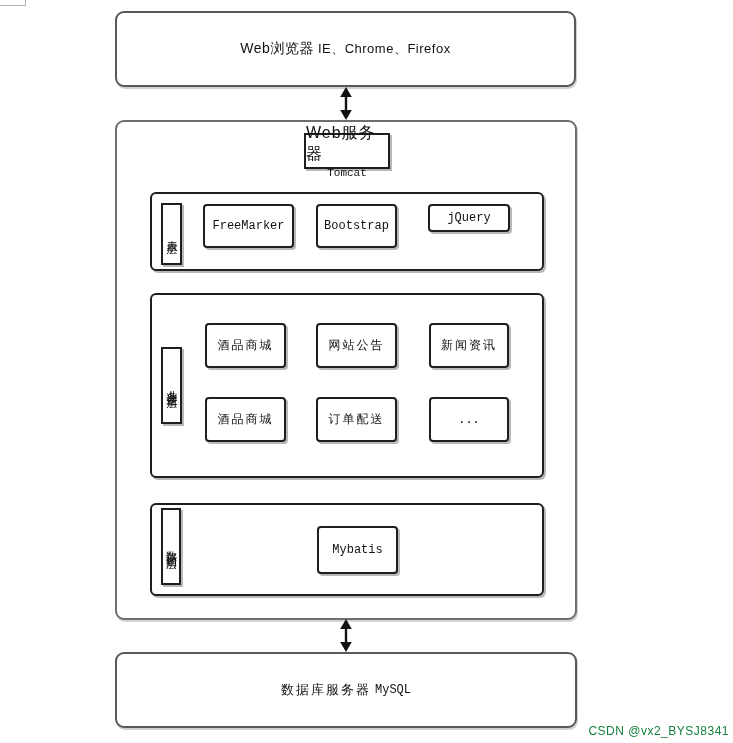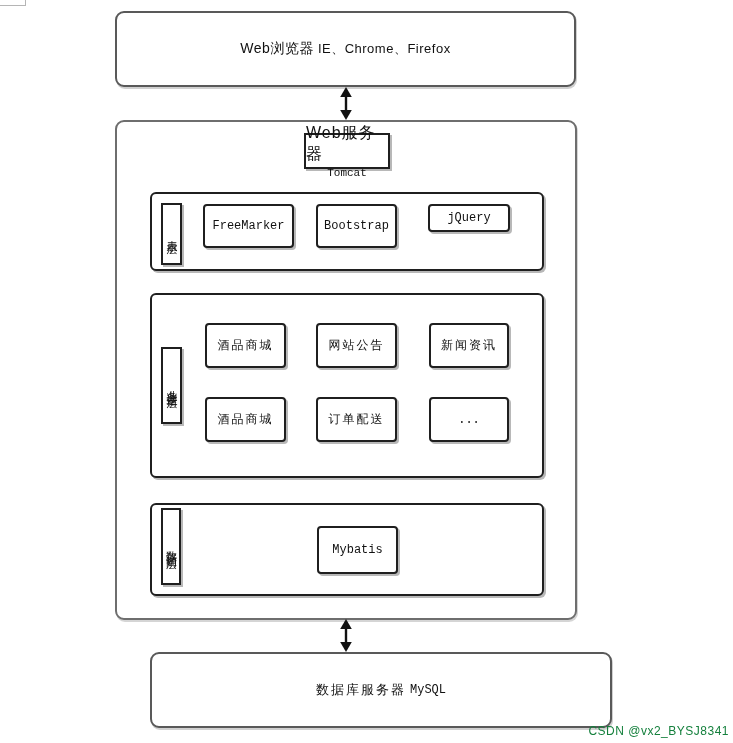--- a/index.html
+++ b/index.html
@@ -106,20 +106,20 @@
   <div class="abs dark-box rounded6" style="left:150px; top:503px; width:394px; height:93px;"></div>
   <div class="abs dark-box vlabel" style="left:161px; top:508px; width:20px; height:77px;">数据访问层</div>
   <div class="abs dark-box rounded5 node" style="left:317px; top:526px; width:81px; height:48px;">Mybatis</div>
 
   <svg class="abs arrow-svg" style="left:339px; top:619px;" width="14" height="33" viewBox="0 0 14 33">
     <line x1="7" y1="7" x2="7" y2="26" stroke="#111111" stroke-width="2.4"></line>
     <polygon points="7,0 1.2,10 12.8,10" fill="#111111"></polygon>
     <polygon points="7,33 1.2,23 12.8,23" fill="#111111"></polygon>
   </svg>
 
-  <div class="abs outer-box" style="left:115px; top:652px; width:462px; height:76px;margin-left:35px;">
+  <div class="abs outer-box" style="left:115px; top:652px; width:462px; height:76px;">
     <div class="db-t1">数据库服务器</div>
     <div class="db-t2 mono">MySQL</div>
   </div>
 
   <div class="watermark">CSDN @vx2_BYSJ8341</div>
 
 </div>
 
 </body></html>

